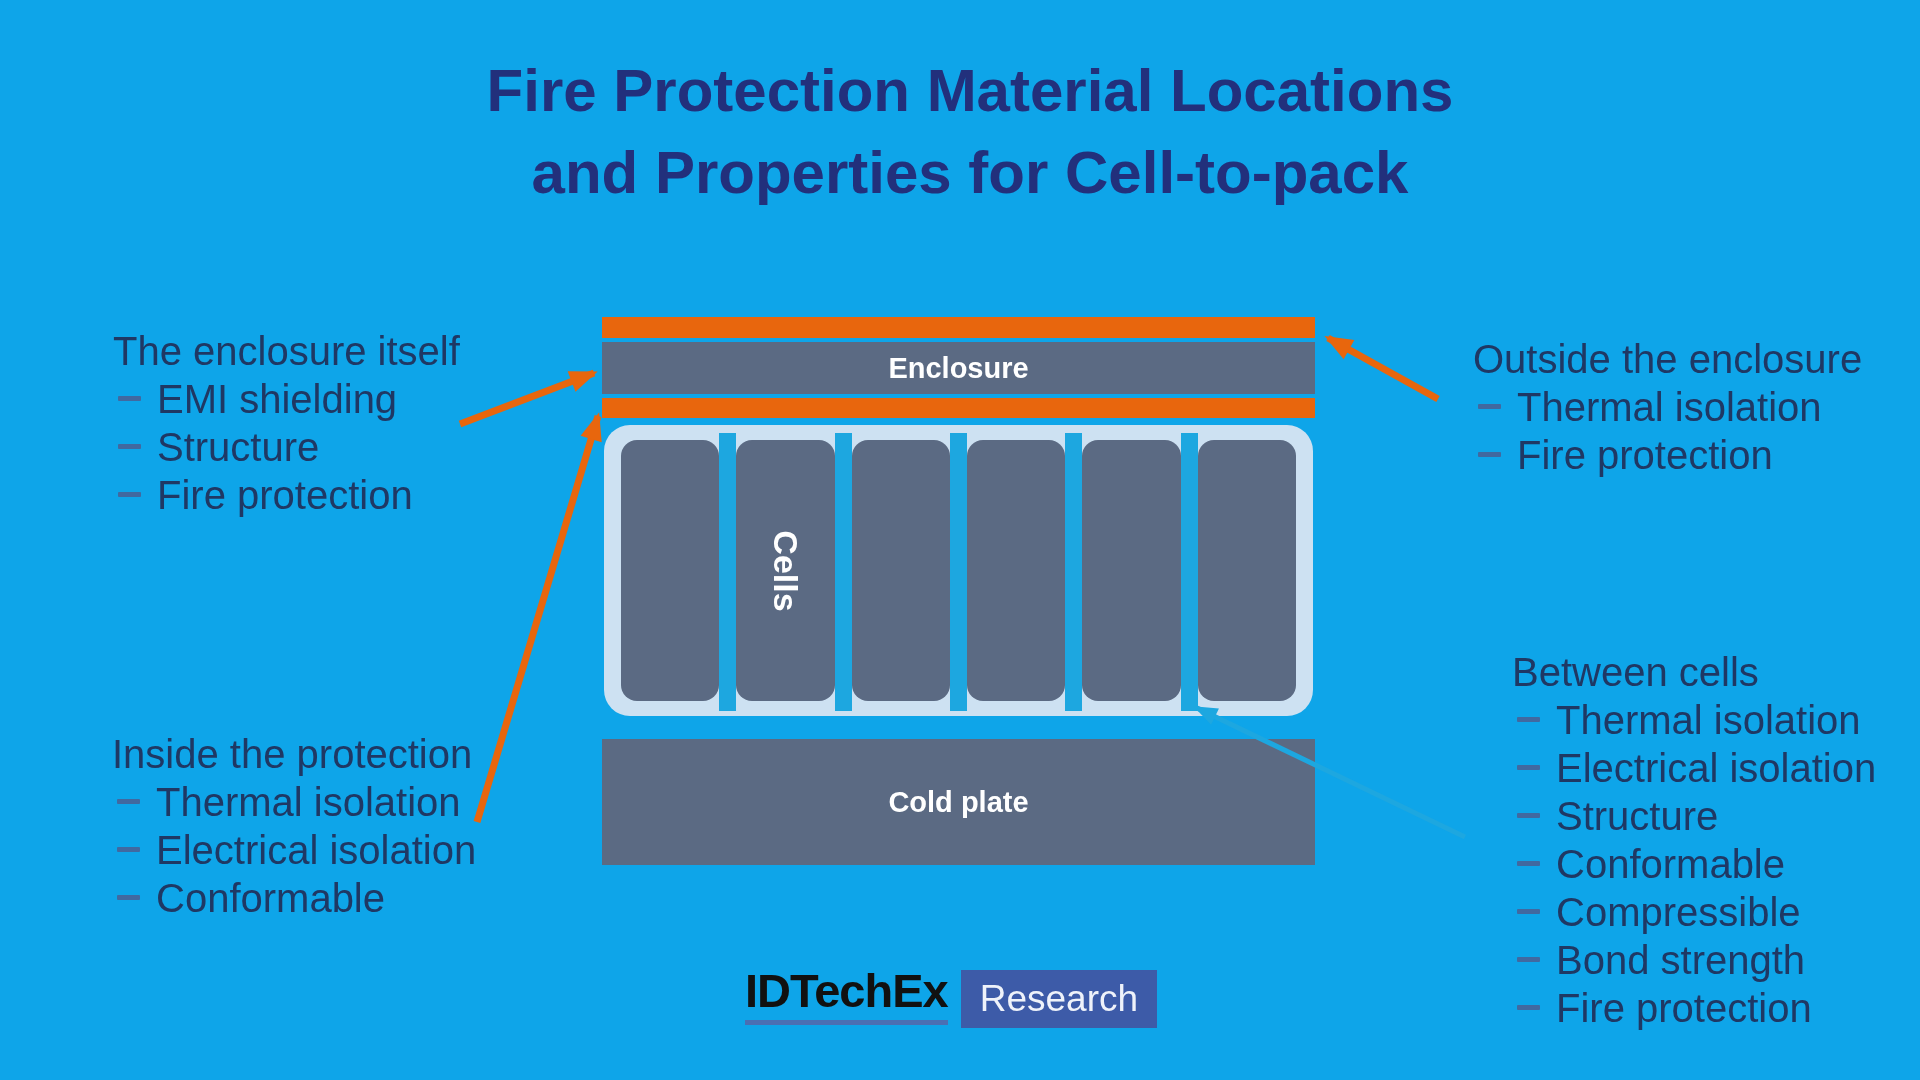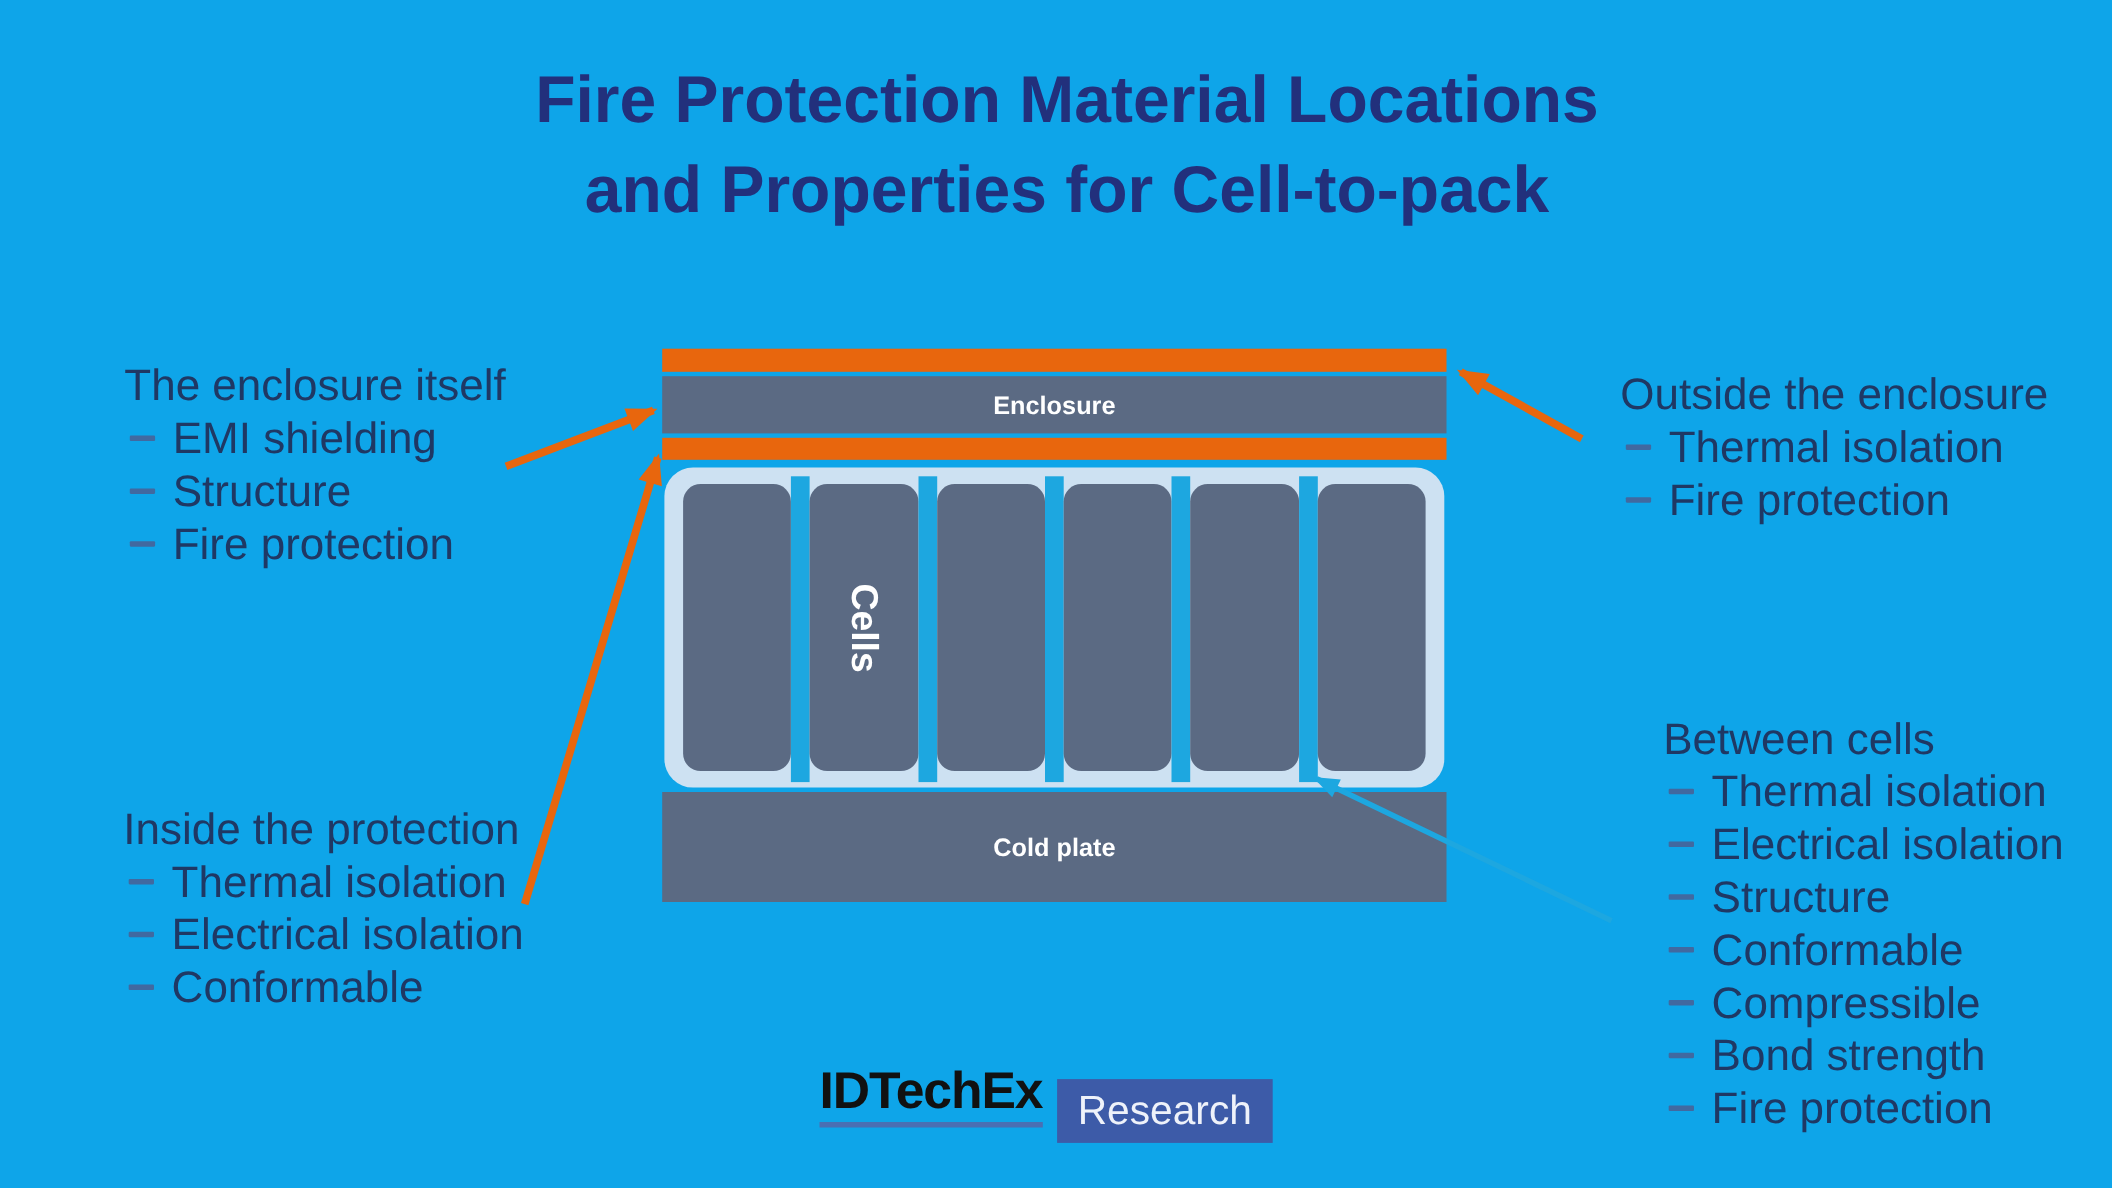--- a/index.html
+++ b/index.html
@@ -13,23 +13,23 @@
     text-align:center;font-size:60px;font-weight:bold;line-height:82px;
     color:var(--navy-title,#22307c);letter-spacing:0px;
   }
   
   .diagram{position:absolute;left:602px;top:317px;width:713px;height:503px;}
   .strip-orange{position:absolute;left:0;width:713px;background:var(--orange,#e8660d);}
   .strip-orange.top{top:0;height:21px;}
   .strip-orange.bottom{top:81px;height:20px;}
   .bar{position:absolute;left:0;width:713px;background:var(--slate,#5b6a83);
        display:flex;align-items:center;justify-content:center;
-       color:#fff;font-weight:bold;font-size:23px;}
+       color:#fff;font-weight:bold;font-size:29px;}
   .bar.enclosure{top:25px;height:52px;}
-  .bar.coldplate{top:403px;height:100px;}
+  .bar.coldplate{top:422px;height:126px;}
   .cells-box{
     position:absolute;left:2px;top:108px;width:709px;height:291px;
     background:var(--light-blue,#cde1f2);border-radius:26px;
   }
   .cells-row{
     position:absolute;left:17px;right:17px;top:8px;bottom:5px;
     display:flex;align-items:stretch;
   }
   .cell{flex:1 1 0;background:var(--slate,#5b6a83);border-radius:16px;margin:7px 0 10px 0;}
   .strip-blue{width:17px;background:var(--cyan,#1da7e0);}
@@ -45,21 +45,21 @@
   .dash{flex:0 0 23px;height:5px;background:var(--dash,#4169a0);margin:21px 16px 0 0;border-radius:1px;}
   
   .arrows{position:absolute;left:0;top:0;width:1920px;height:1080px;pointer-events:none;}
   .arrow-orange{stroke:var(--orange,#e8660d);stroke-width:7;fill:none;}
   .arrow-cyan{stroke:var(--cyan,#1da7e0);stroke-width:5;fill:none;}
   
   .logo{position:absolute;left:745px;top:967px;display:flex;align-items:flex-start;gap:13px;}
   .logo-brand{font-size:47px;font-weight:bold;color:#111;letter-spacing:-1px;line-height:47px;}
   .logo-underline{height:5px;background:var(--logo-underline,#4a6fb3);margin-top:6px;}
   .logo-box{
-    margin-top:14px;height:58px;line-height:58px;padding:0 19px;
+    margin-top:3px;height:58px;line-height:58px;padding:0 19px;
     background:var(--logo-box,#3d5ba8);color:#eef2fa;font-size:37px;font-weight:normal;
   }
 </style>
 </head>
 <body>
 
 <div class="canvas">
 
   <div class="title">
     <div>Fire Protection Material Locations</div>

